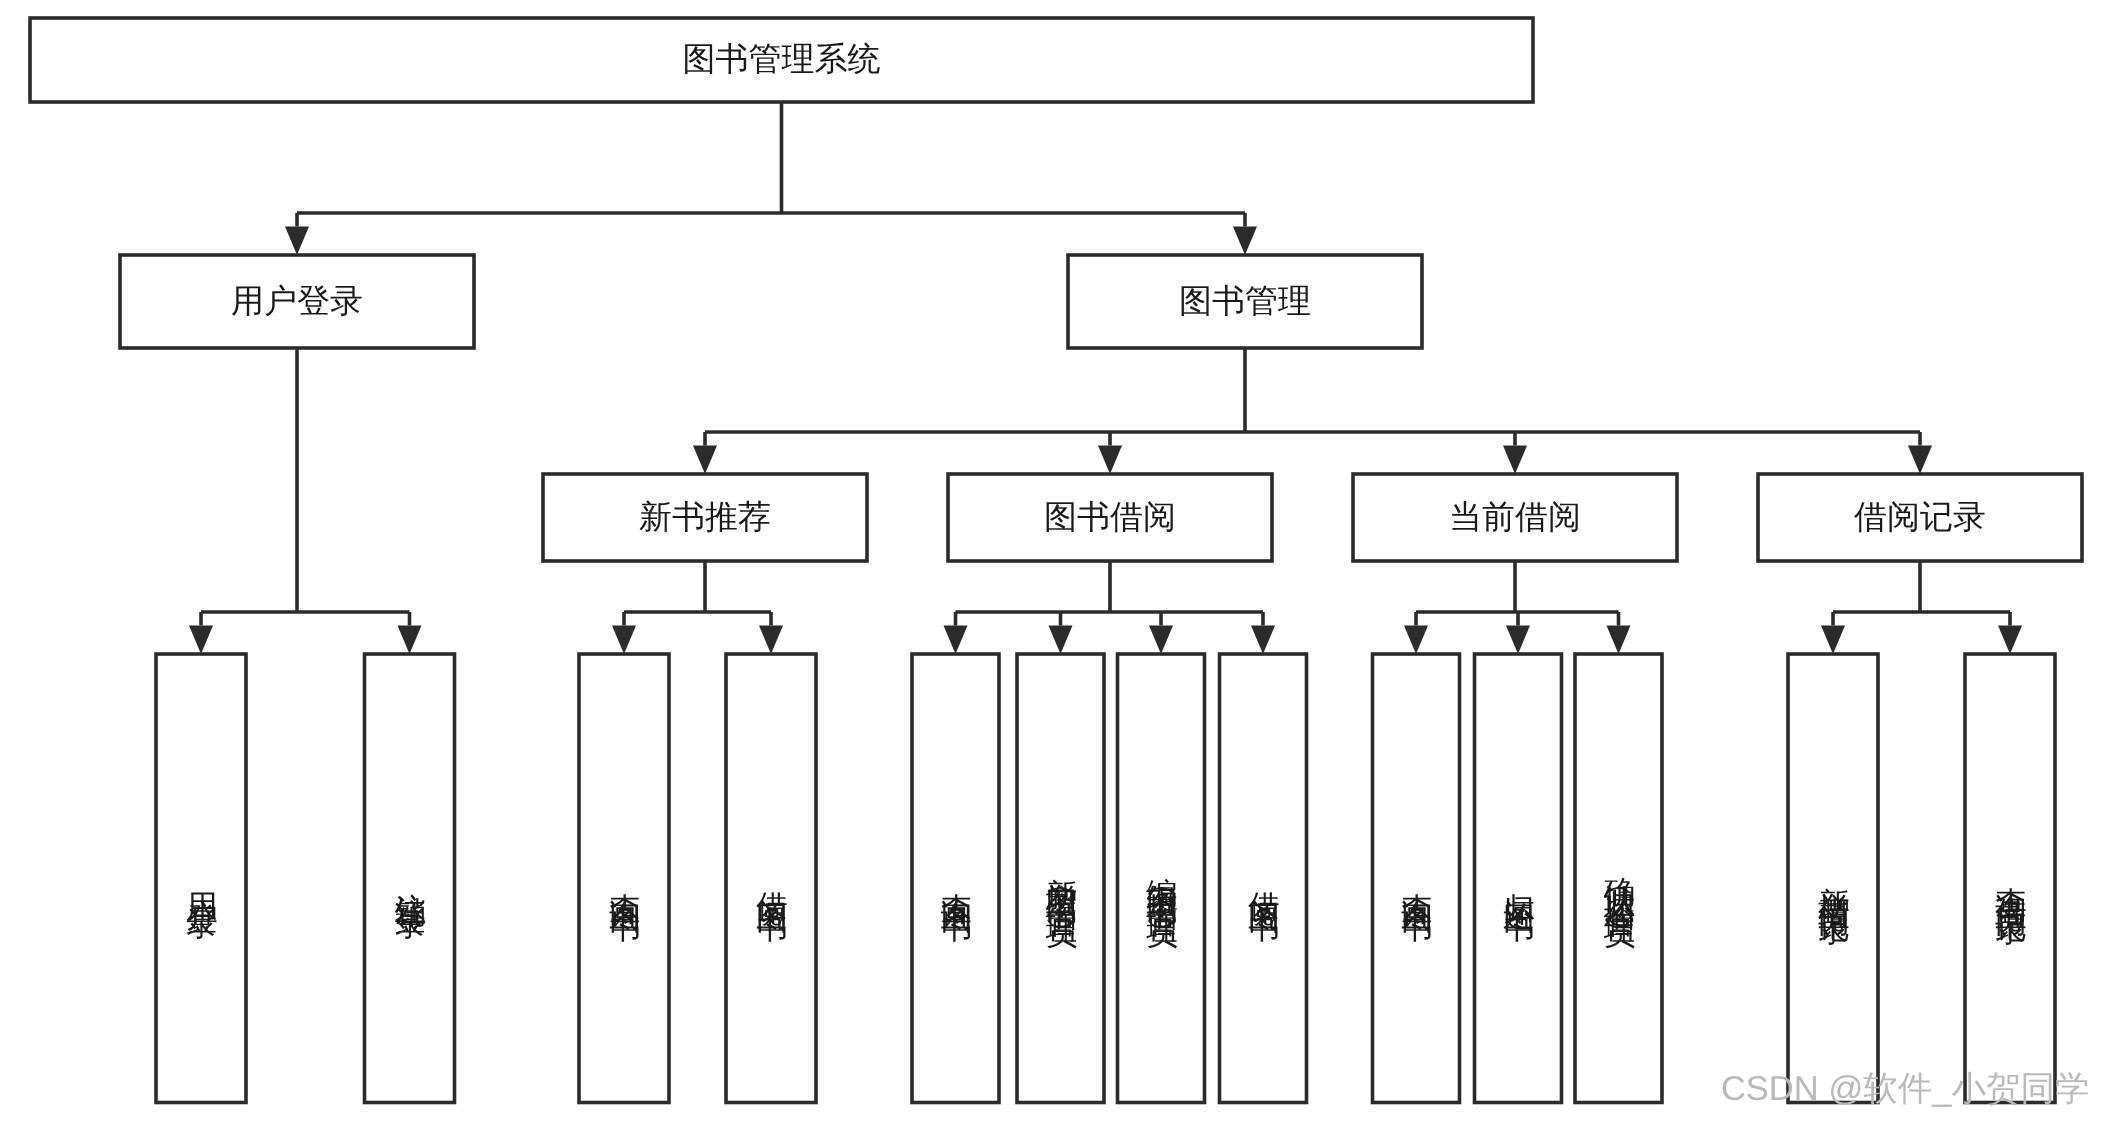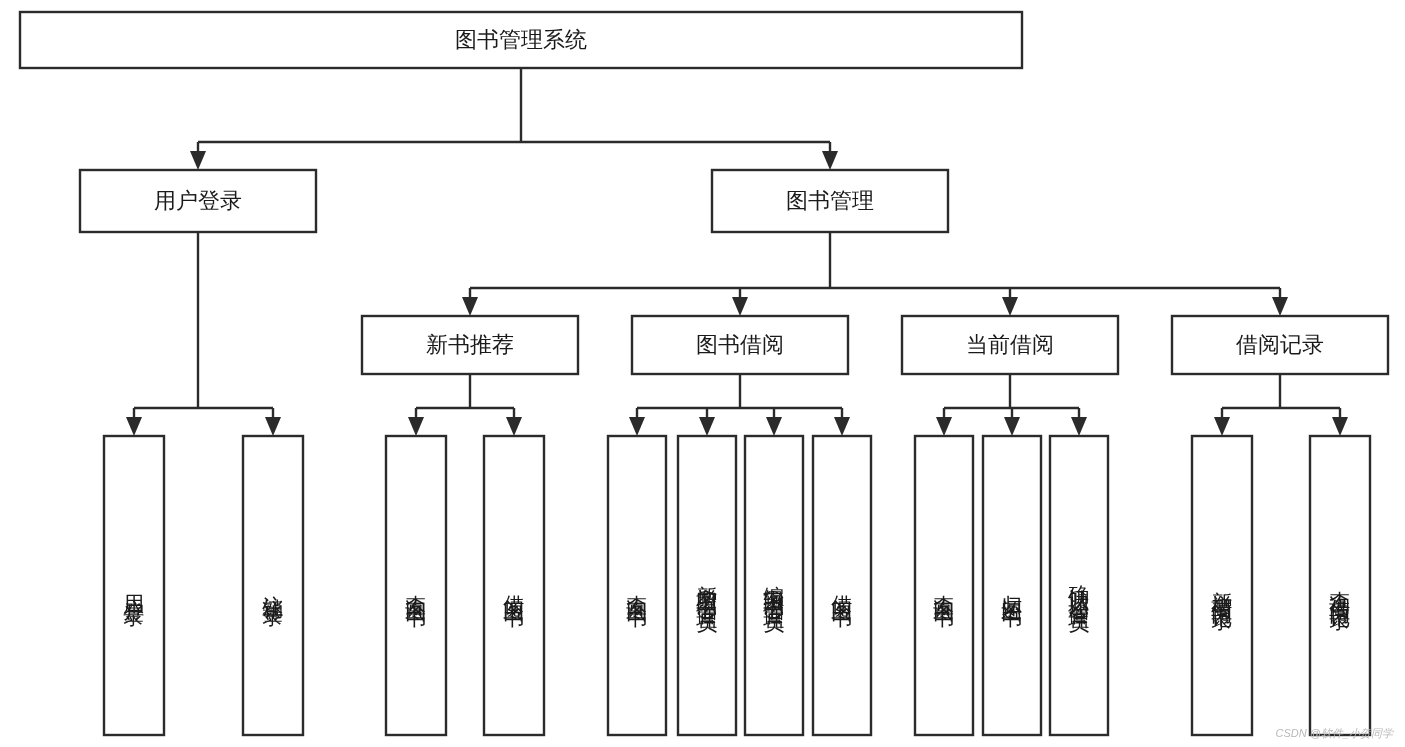--- a/index.html
+++ b/index.html
@@ -61,24 +61,23 @@
     align-items: center;
     justify-content: center;
     white-space: nowrap;
     pointer-events: none;
   }
   #watermark {
     position: absolute;
     right: 12px;
     bottom: 6px;
     font-family: "Liberation Sans", "DejaVu Sans", sans-serif;
-    font-size: 11px;
+    font-size: 23px;
     color: #b9b9b9;
     white-space: nowrap;
-    font-style: italic;
   }
 </style>
 </head>
 <body>
 
 <div id="diagram-root">
 
   <svg id="flow-svg" viewBox="0 0 1405 747" preserveAspectRatio="none">
     <g id="connector-layer">
         <line x1="521" y1="68" x2="521" y2="142" class="connector"></line>

